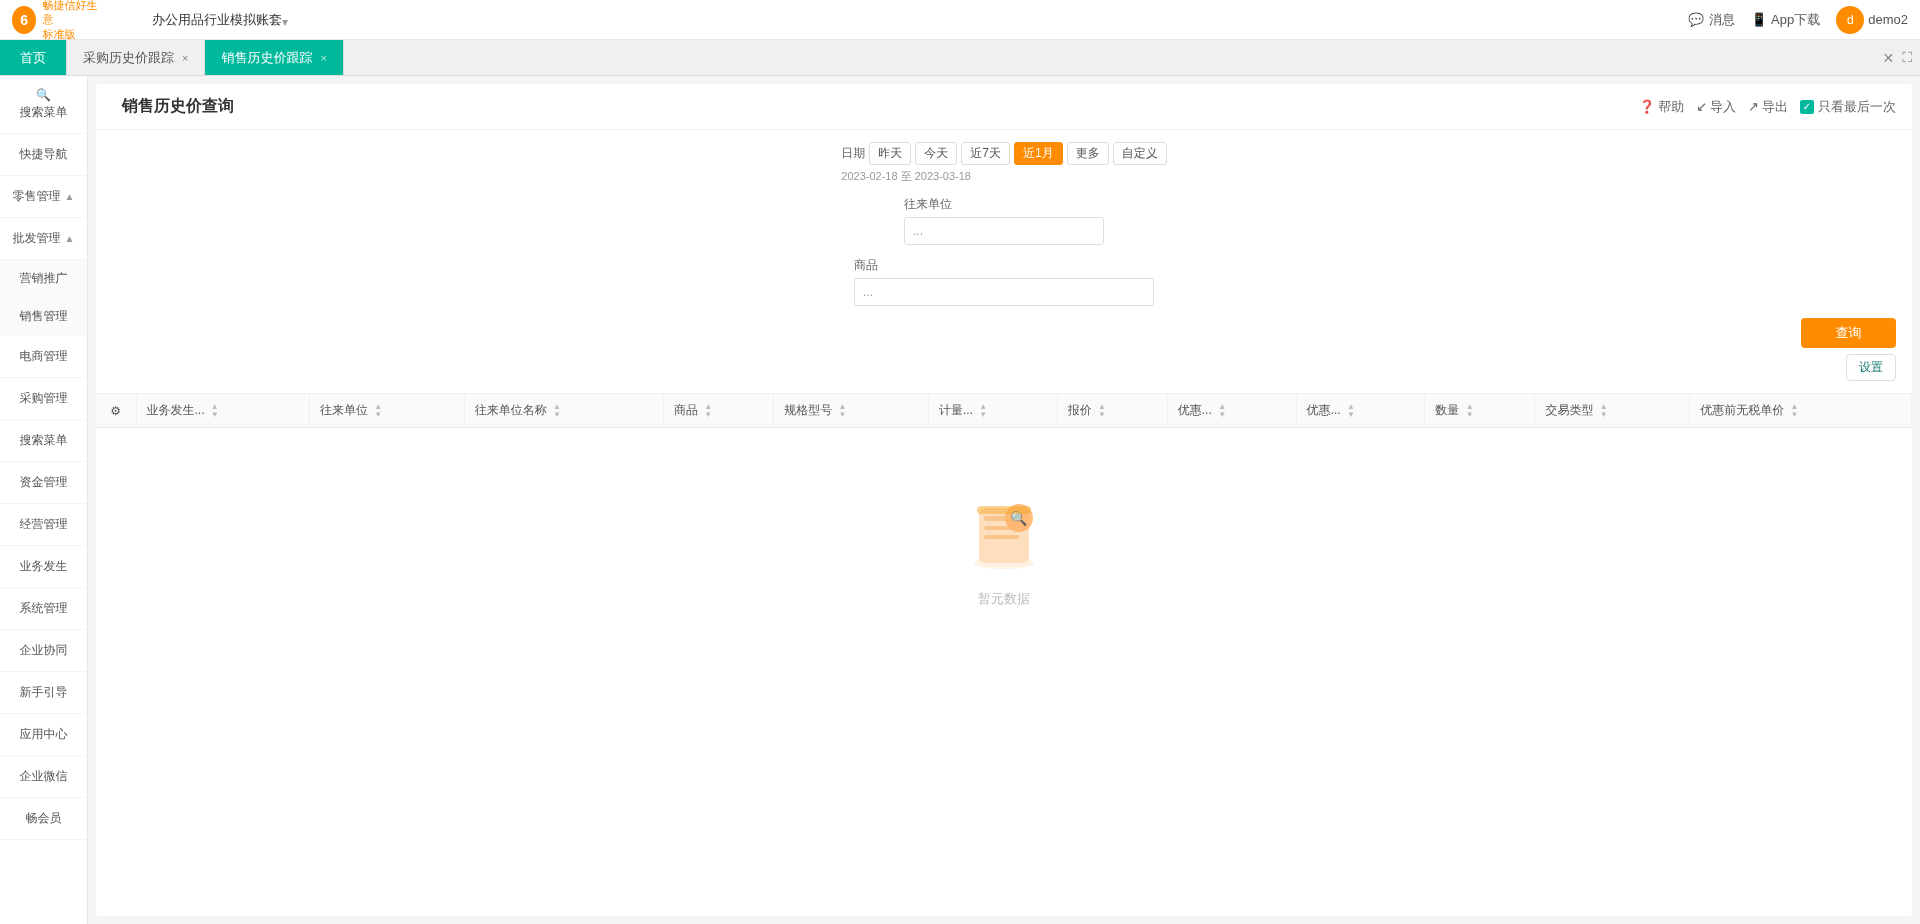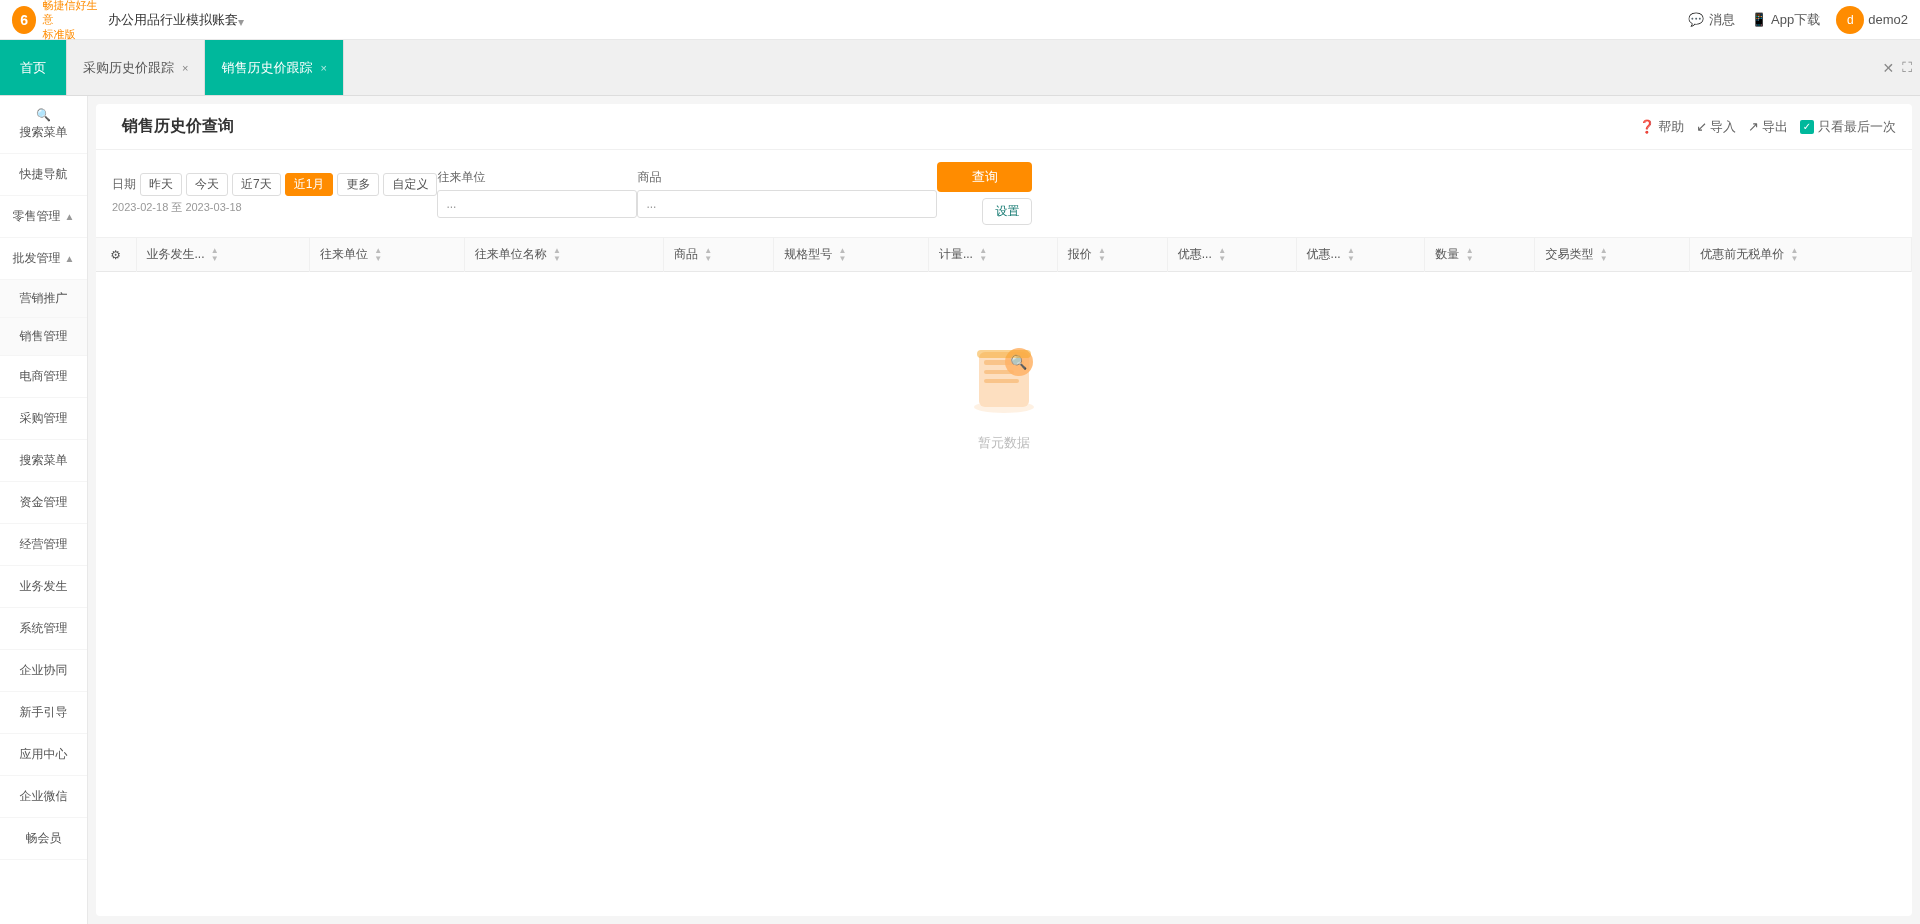--- a/index.html
+++ b/index.html
@@ -39,20 +39,21 @@
       line-height: 1.3;
     }
     .dropdown-selector {
       flex: 1;
       display: flex;
       align-items: flex-end;
       gap: 0;
       font-size: 13px;
       color: #333;
       cursor: pointer;
+      margin-left: 44px;
     }
     .topbar-right {
       display: flex;
       align-items: center;
       gap: 16px;
       margin-left: auto;
     }
     .topbar-btn {
       display: flex;
       align-items: center;
@@ -68,21 +69,21 @@
       background: #ff8c00;
       display: flex;
       align-items: center;
       justify-content: center;
       color: white;
       font-size: 12px;
     }
 
     
     .tabbar {
-      height: 56px;
+      height: 36px;
       background: #f0f0f0;
       display: flex;
       align-items: stretch;
       border-bottom: 1px solid #ddd;
     }
     .tab {
       display: flex;
       align-items: center;
       padding: 0 16px;
       gap: 6px;
@@ -233,20 +234,22 @@
       color: white;
       font-size: 10px;
     }
 
     
     .filter-area {
       padding: 12px 16px;
       border-bottom: 1px solid #f0f0f0;
       display: flex;
       align-items: center;
+      gap: 12px;
+      flex-direction: column;
     }
     .filter-label {
       font-size: 12px;
       color: #666;
     }
     .date-filter {
       display: flex;
       flex-direction: column;
       gap: 4px;
     }

